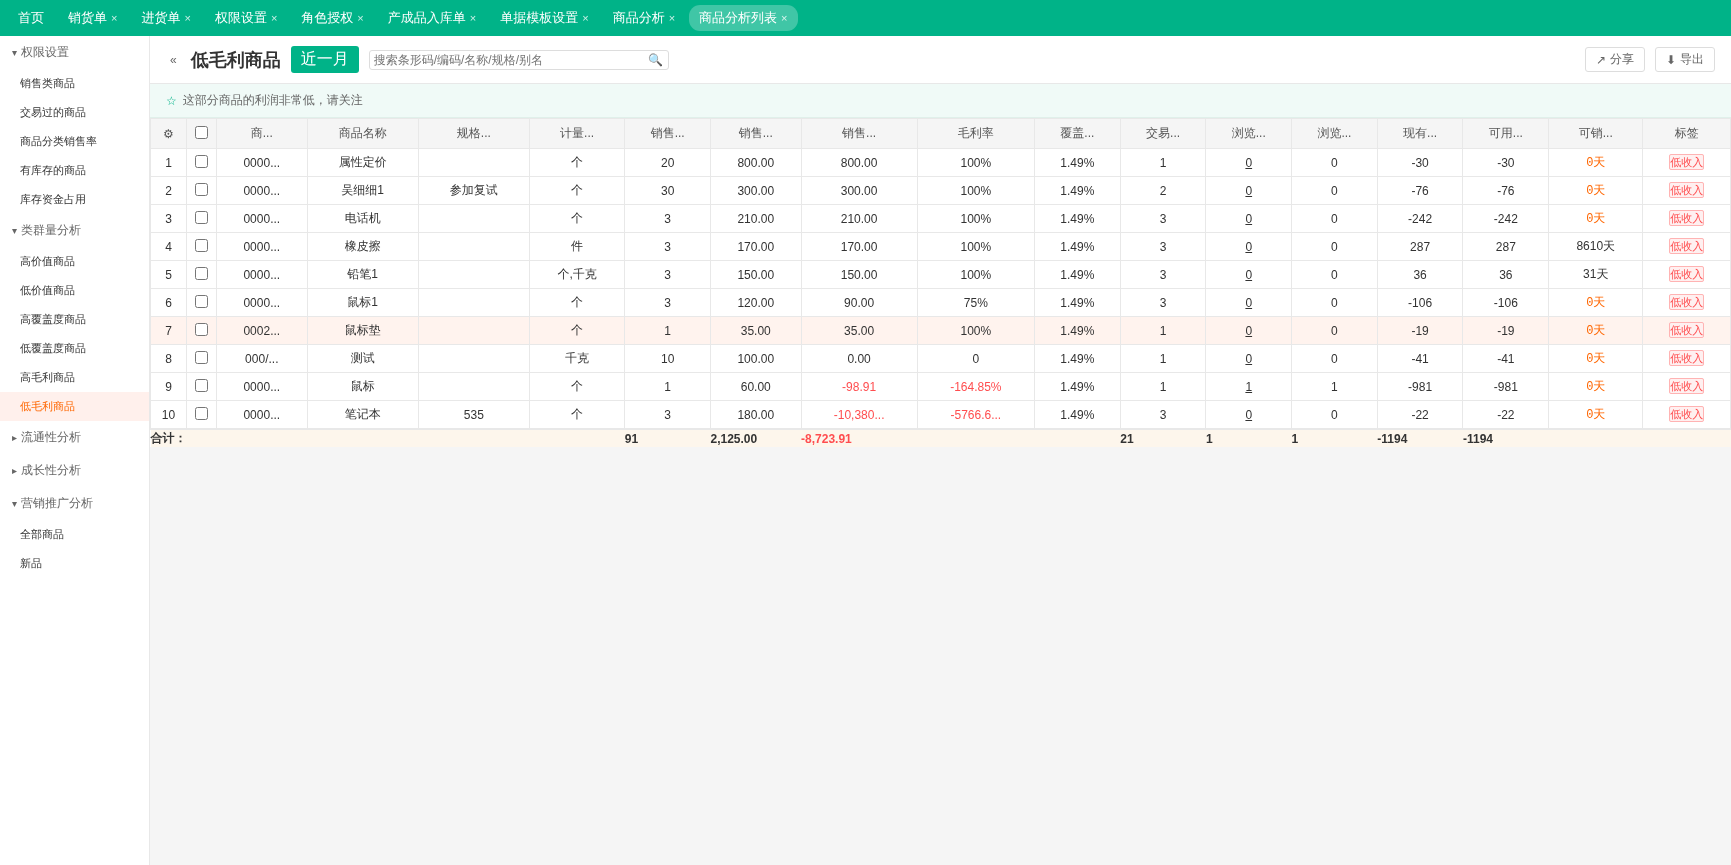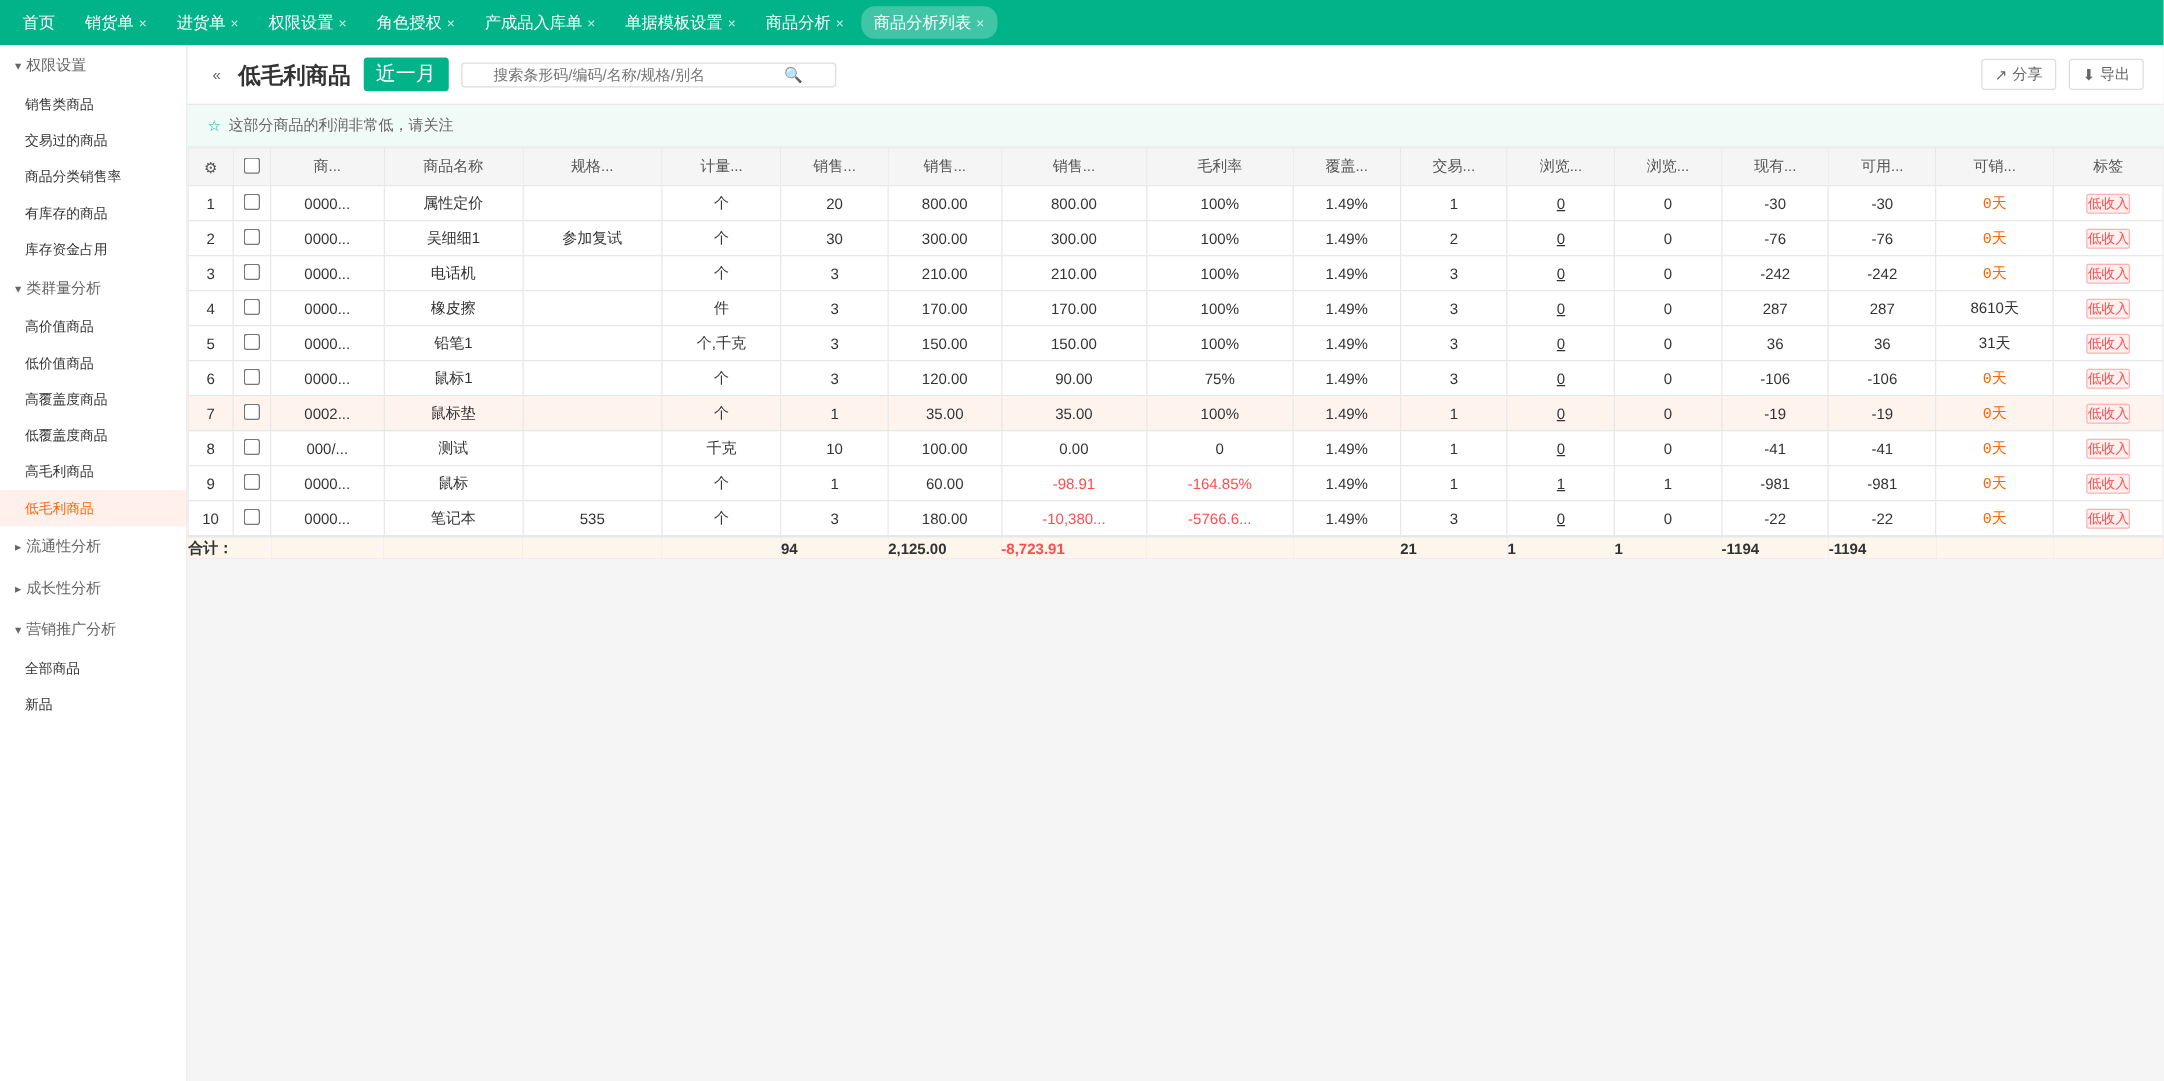--- a/index.html
+++ b/index.html
@@ -80,21 +80,21 @@
       border-radius: 3px;
       padding: 3px 10px;
       font-size: 16px;
       cursor: pointer;
     }
     .search-box {
       display: flex;
       align-items: center;
       border: 1px solid #ddd;
       border-radius: 3px;
-      padding: 2px 25px;
+      padding: 2px 4px;
       flex: 1;
       max-width: 300px;
       background: #fff;
     }
     .search-box input {
       border: none;
       outline: none;
       font-size: 12px;
       flex: 1;
       color: #999;
@@ -556,21 +556,21 @@
       <td><span class="tag-low-income">低收入</span></td>
     </tr>
           </tbody>
         <tfoot>
           <tr class="footer-total">
             <td colspan="2">合计：</td>
             <td></td>
             <td></td>
             <td></td>
             <td></td>
-            <td>94</td>
+            <td>91</td>
             <td>2,125.00</td>
             <td class="text-red">-8,723.91</td>
             <td></td>
             <td></td>
             <td>21</td>
             <td>1</td>
             <td>1</td>
             <td>-1194</td>
             <td>-1194</td>
             <td></td>

